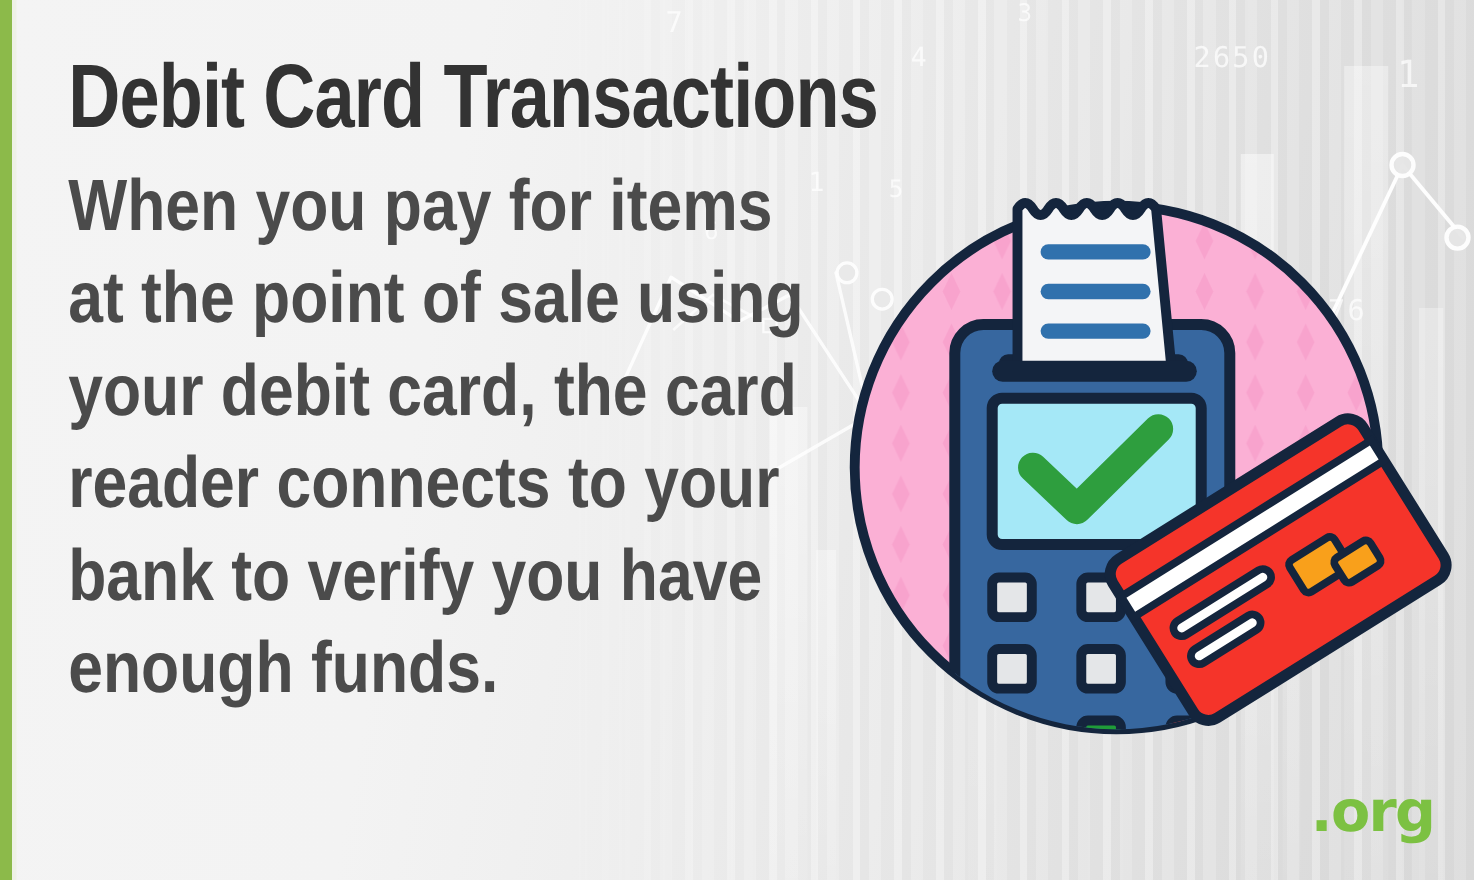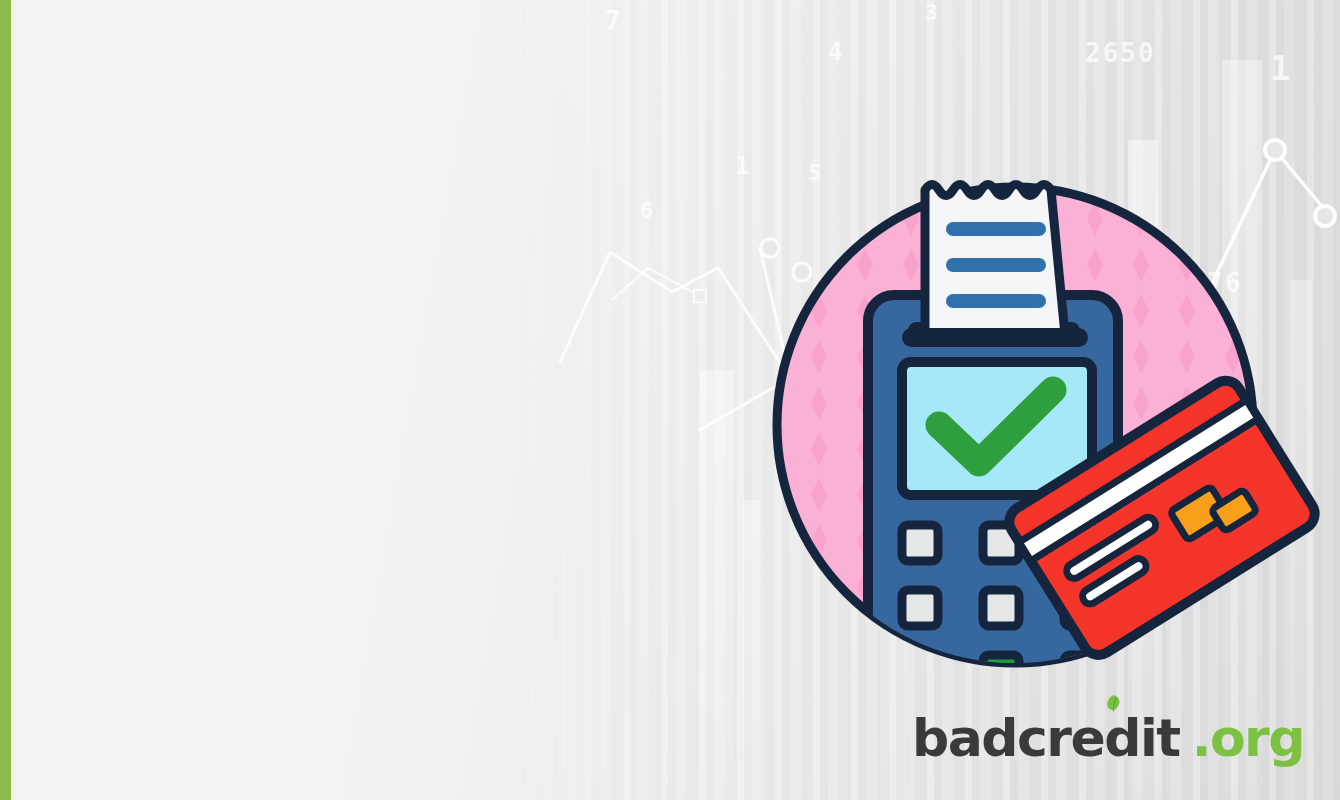--- a/index.html
+++ b/index.html
@@ -59,21 +59,21 @@
   }
   .bg-svg {
     position: absolute;
     inset: 0;
     width: 100%;
     height: 100%;
   }
   .bg-num {
     position: absolute;
     color: rgba(255,255,255,.72);
-    font-weight: 700;
+    font-weight: 400;
     letter-spacing: 2px;
     font-family: "DejaVu Sans Mono", monospace;
     user-select: none;
   }
 
   
   .accent-bar {
     position: absolute;
     left: 0; top: 0;
     width: 11px;
@@ -210,20 +210,24 @@
     <span class="bg-num" style="left:1270px; top:48px;  font-size:34px;">1</span>
     <span class="bg-num" style="left:735px;  top:152px; font-size:24px;">1</span>
     <span class="bg-num" style="left:808px;  top:160px; font-size:22px;">5</span>
     <span class="bg-num" style="left:1172px; top:268px; font-size:26px;">3476</span>
     <span class="bg-num" style="left:640px;  top:198px; font-size:22px;">6</span>
   </div>
 
   <div class="accent-bar"></div>
   <div class="accent-bar-edge"></div>
 
+  <div class="text-col">
+    <h1 class="headline">Debit Card Transactions</h1>
+    <p class="body-copy">When you pay for items at the point of sale using your debit card, the card reader connects to your bank to verify you have enough funds.</p>
+  </div>
 
   <div class="illo">
     <svg viewBox="0 0 580 530">
       <defs>
         <pattern id="diamondPattern" width="46" height="46" patternUnits="userSpaceOnUse">
           <rect width="46" height="46" fill="#fbb0d5"></rect>
           <path d="M23 6 L31 23 L23 40 L15 23 Z" fill="#f79fcb" opacity="0.72"></path>
         </pattern>
         <clipPath id="circleClip">
           <circle cx="265" cy="275" r="238"></circle>
@@ -280,23 +284,16 @@
         <rect x="296" y="364" width="102" height="15" rx="7.5" fill="#ffffff" stroke="#14253d" stroke-width="7"></rect>
         <rect x="296" y="394" width="72" height="15" rx="7.5" fill="#ffffff" stroke="#14253d" stroke-width="7"></rect>
 
         <rect x="416" y="372" width="48" height="34" rx="5" fill="#f9a01b" stroke="#14253d" stroke-width="7"></rect>
         <rect x="452" y="392" width="38" height="26" rx="5" fill="#f9a01b" stroke="#14253d" stroke-width="7"></rect>
       </g>
     </svg>
   </div>
 
   <div class="logo">
-    <span class="logo-main">
-      <span>badcredit</span>
-      <svg class="logo-leaf" viewBox="0 0 20 22">
-        <path d="M10 1 C3 5 1 11 4 17 C9 21 16 17 17 10 C17.5 6 14 2 10 1 Z" fill="#7cc142"></path>
-        <path d="M10 20 C10 14 11 8 14 4" stroke="#5fa32e" stroke-width="1.4" fill="none"></path>
-      </svg>
-    </span>
     <span class="logo-org">.org</span>
   </div>
 
 </div>
 
 </body></html>

